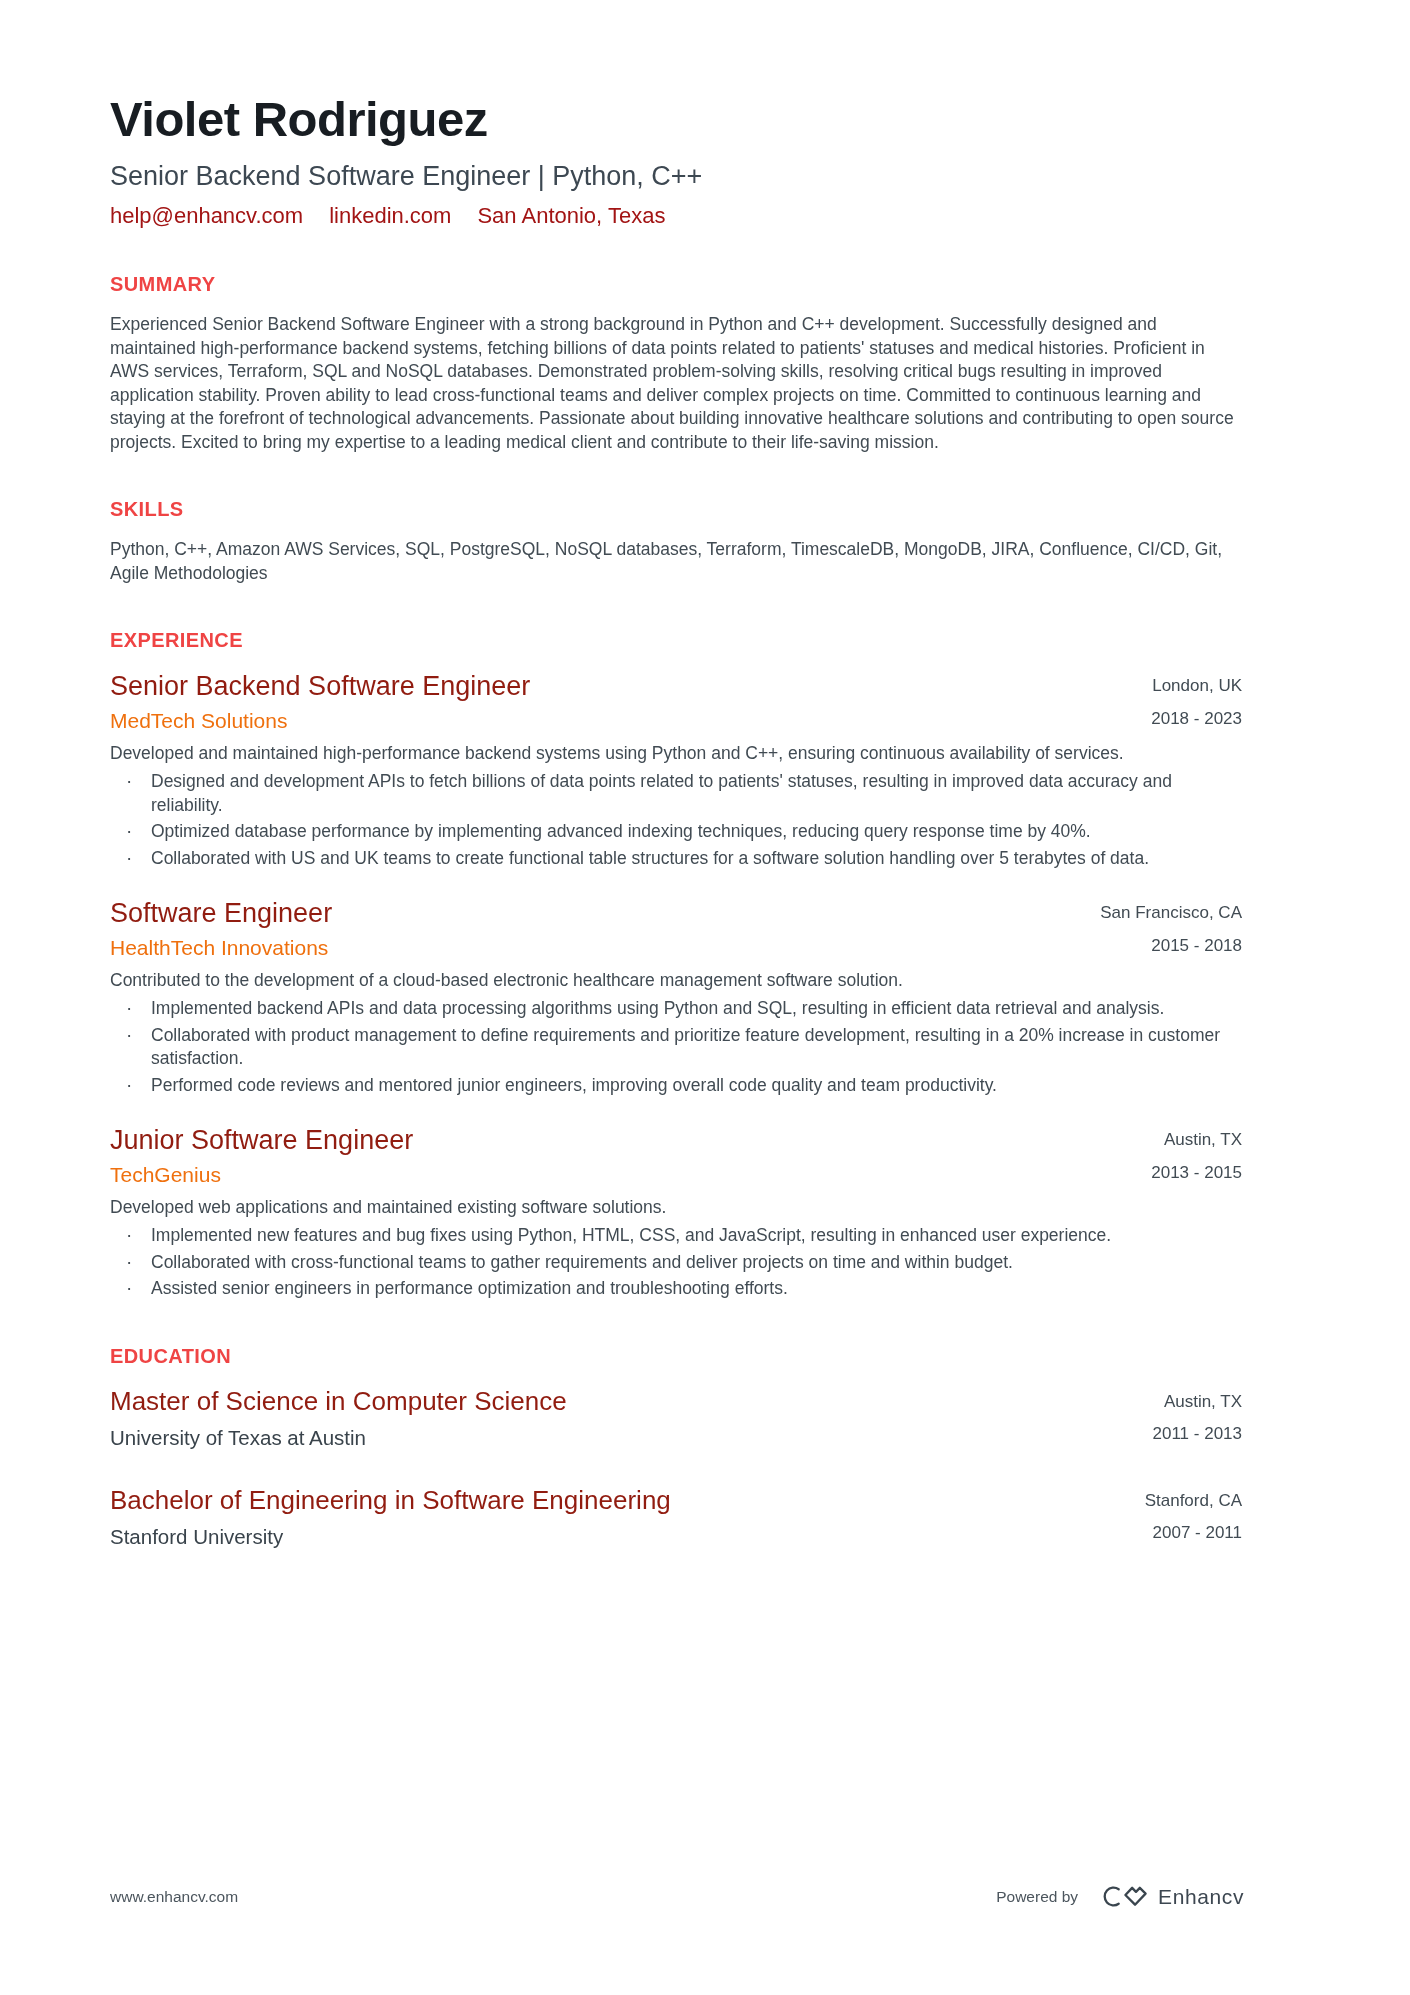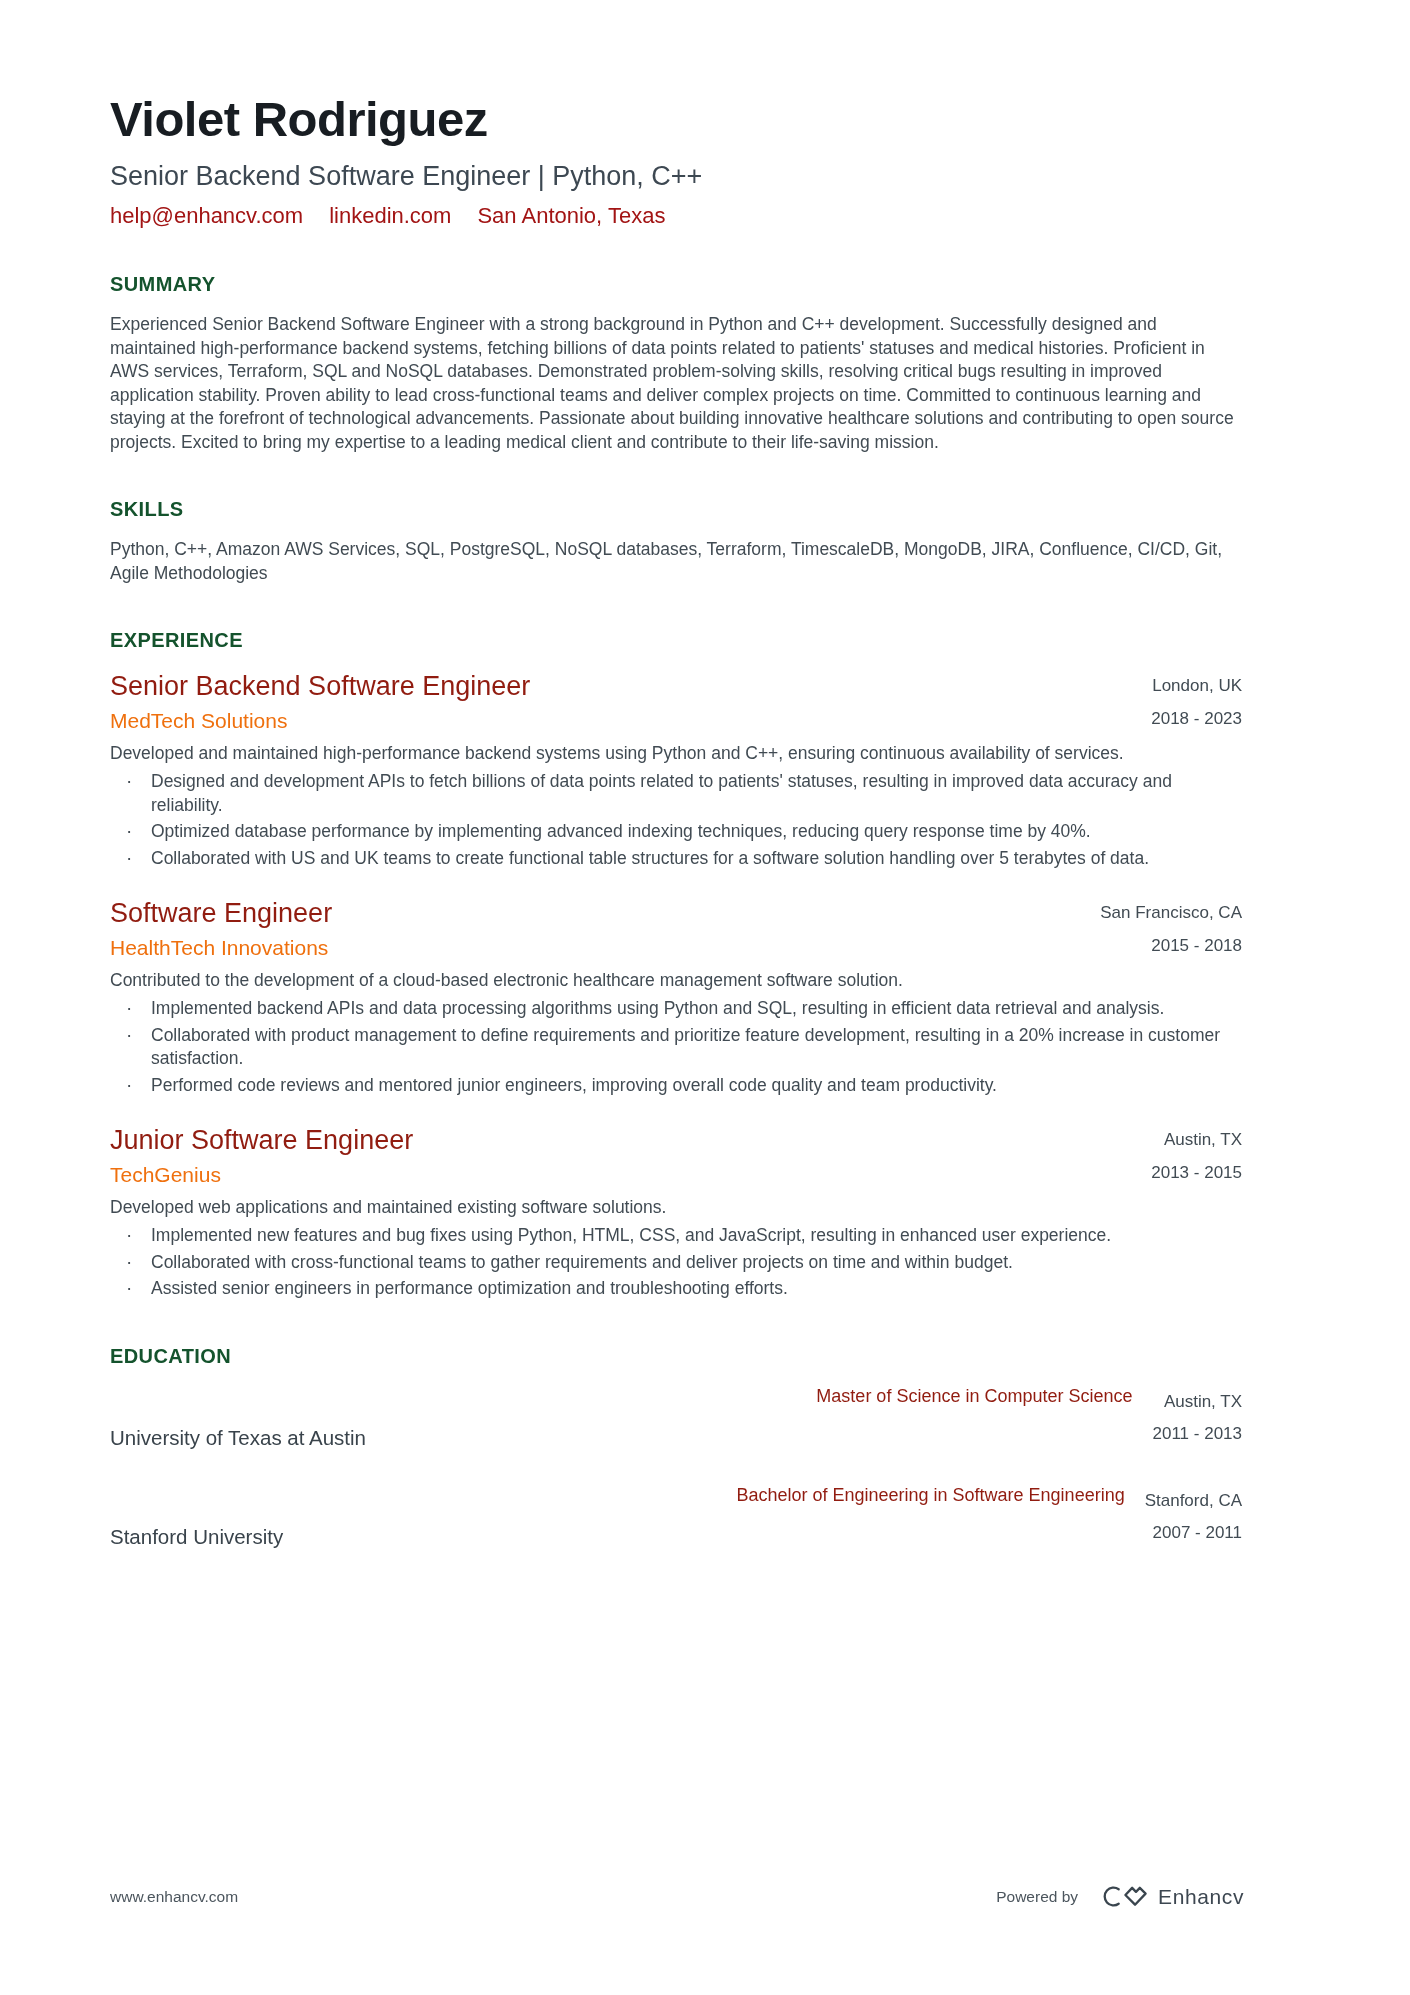--- a/index.html
+++ b/index.html
@@ -18,21 +18,21 @@
     font-size:49px; font-weight:700; color:#181d22;
     letter-spacing:-0.5px; line-height:1.12;
   }
   .job-headline { font-size:27px; color:#3d4852; margin-top:13px; line-height:1.2; }
   .contact-row { margin-top:11px; display:flex; gap:26px; font-size:22px; color:#a21414; }
   .contact-item { white-space:nowrap; }
 
   
   .section { margin-top:44px; }
   .section-heading {
-    font-size:20px; font-weight:700; color:#14532d; letter-spacing:0.4px;
+    font-size:20px; font-weight:700; color:#ef4444; letter-spacing:0.4px;
     margin-bottom:17px;
   }
   .body-text { font-size:17.5px; line-height:23.5px; color:#414b53; }
 
   
   .entry { margin-top:4px; }
   .entry + .entry { margin-top:26px; }
   .entry-head { display:grid; grid-template-columns:1fr auto; column-gap:20px; }
   .entry-title { font-size:27px; color:#911c10; line-height:1.3; }
   .entry-company { font-size:21px; color:#ef700e; margin-top:3px; line-height:1.35; }
@@ -43,21 +43,21 @@
 
   ul.bullets { list-style:none; margin:5px 0 0 0; padding:0; }
   ul.bullets li { position:relative; padding-left:41px; margin-bottom:3px; }
   .bullet-dot {
     position:absolute; left:16px; top:-1px;
     font-size:19px; color:#414b53;
   }
 
   
   .edu-entry + .edu-entry { margin-top:33px; }
-  .edu-degree { font-size:18px; color:#911c10; line-height:1.3;text-align:right; }
+  .edu-degree { font-size:26px; color:#911c10; line-height:1.3; }
   .edu-school { font-size:20.5px; color:#39434b; margin-top:5px; line-height:1.35; }
 
   
   .footer {
     position:absolute; left:110px; right:108px; bottom:86px;
     display:flex; justify-content:space-between; align-items:center;
   }
   .footer-site { font-size:15.5px; color:#4b555d; }
   .footer-right { display:flex; align-items:center; }
   .powered-by { font-size:15.5px; color:#4b555d; margin-right:20px; }

